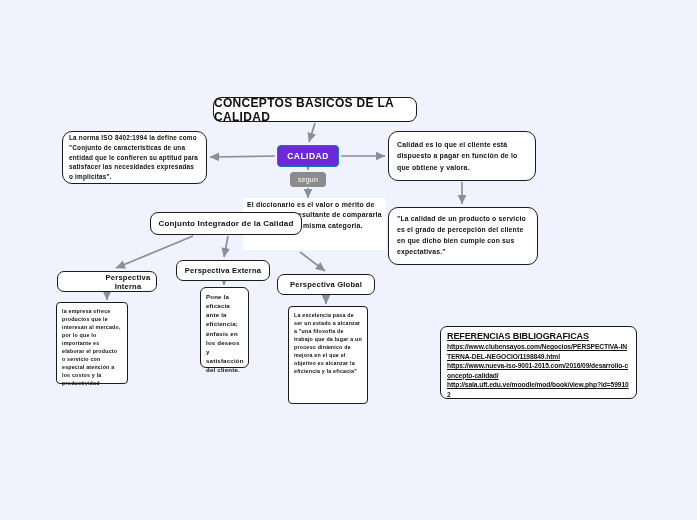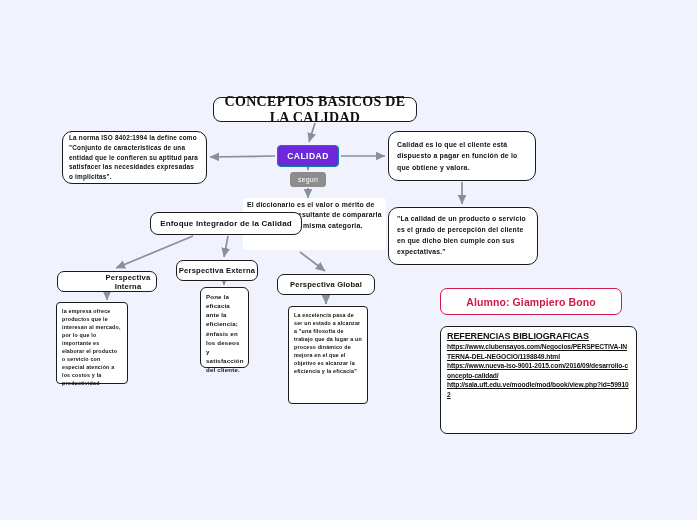--- a/index.html
+++ b/index.html
@@ -47,24 +47,22 @@
   }
 
   
   #n-title {
     left: 213px; top: 97px;
     width: 204px; height: 25px;
     border-radius: 8px;
     justify-content: center;
   }
   #n-title .txt {
-    font-size: 14px;
-    text-align: center;
+    font-size: 12px;
     letter-spacing: 0.3px;
-    font-family: Liberation Serif, serif;
   }
 
   
   #n-calidad {
     left: 277px; top: 145px;
     width: 62px; height: 22px;
     background: #6d28d9;
     border: 1.5px solid #0e7fa1;
     border-radius: 4px;
     justify-content: center;
@@ -165,21 +163,21 @@
     left: 57px; top: 271px;
     width: 100px; height: 21px;
     border-radius: 7px;
     justify-content: center;
     padding-left: 42px;
   }
   #n-interna .txt { font-size: 7.6px; text-align: center; }
 
   #n-externa {
     left: 176px; top: 260px;
-    width: 82px; height: 21px;
+    width: 94px; height: 21px;
     border-radius: 7px;
     justify-content: flex-end;
   }
   #n-externa .txt { font-size: 7.6px; text-align: center; }
 
   #n-global {
     left: 277px; top: 274px;
     width: 98px; height: 21px;
     border-radius: 7px;
     justify-content: center;
@@ -226,21 +224,21 @@
   #n-alumno .txt {
     font-size: 10.5px;
     color: #d1184a;
     text-align: center;
     letter-spacing: 0.1px;
   }
 
   
   #n-refs {
     left: 440px; top: 326px;
-    width: 197px; height: 108px;
+    width: 197px; height: 73px;
     border: 1.6px solid #1b1b1b;
     border-radius: 7px;
     padding: 4px 6px;
     align-items: flex-start;
     display: block;
   }
   #n-refs .refs-title {
     display: block;
     font-size: 9px;
     font-weight: bold;
@@ -318,21 +316,21 @@
 
   <div class="node" id="n-expect">
     <span class="txt">"La calidad de un producto o servicio es el grado de percepción del cliente en que dicho bien cumple con sus expectativas."</span>
   </div>
 
   <div class="node" id="n-diccionario">
     <span class="txt">El diccionario es el valor o mérito de una cosa y el resultante de compararla con otras de su misma categoria.</span>
   </div>
 
   <div class="node" id="n-enfoque">
-    <span class="txt">Enfoque Integrador de la Calidad</span>
+    <span class="txt">Conjunto Integrador de la Calidad</span>
   </div>
 
   <div class="node" id="n-interna">
     <span class="txt">Perspectiva Interna</span>
   </div>
   <div class="node" id="n-interna-d">
     <span class="txt">la empresa ofrece productos que le interesan al mercado, por lo que lo importante es elaborar el producto o servicio con especial atención a los costos y la productividad</span>
   </div>
 
   <div class="node" id="n-externa">
@@ -342,23 +340,20 @@
     <span class="txt">Pone la eficacia ante la eficiencia; énfasis en los deseos y satisfacción del cliente.</span>
   </div>
 
   <div class="node" id="n-global">
     <span class="txt">Perspectiva Global</span>
   </div>
   <div class="node" id="n-global-d">
     <span class="txt">La excelencia pasa de ser un estado a alcanzar a "una filosofía de trabajo que da lugar a un proceso dinámico de mejora en el que el objetivo es alcanzar la eficiencia y la eficacia"</span>
   </div>
 
-  <div class="node" id="n-alumno">
-    <span class="txt">Alumno: Giampiero Bono</span>
-  </div>
 
   <div class="node" id="n-refs">
     <span class="refs-title">REFERENCIAS BIBLIOGRAFICAS</span>
     <span class="ref-link">https://www.clubensayos.com/Negocios/PERSPECTIVA-INTERNA-DEL-NEGOCIO/1198849.html</span>
     <span class="ref-link">https://www.nueva-iso-9001-2015.com/2016/09/desarrolio-concepto-calidad/</span>
     <span class="ref-link">http://sala.uft.edu.ve/moodle/mod/book/view.php?id=599102</span>
   </div>
 
 </div>
 

